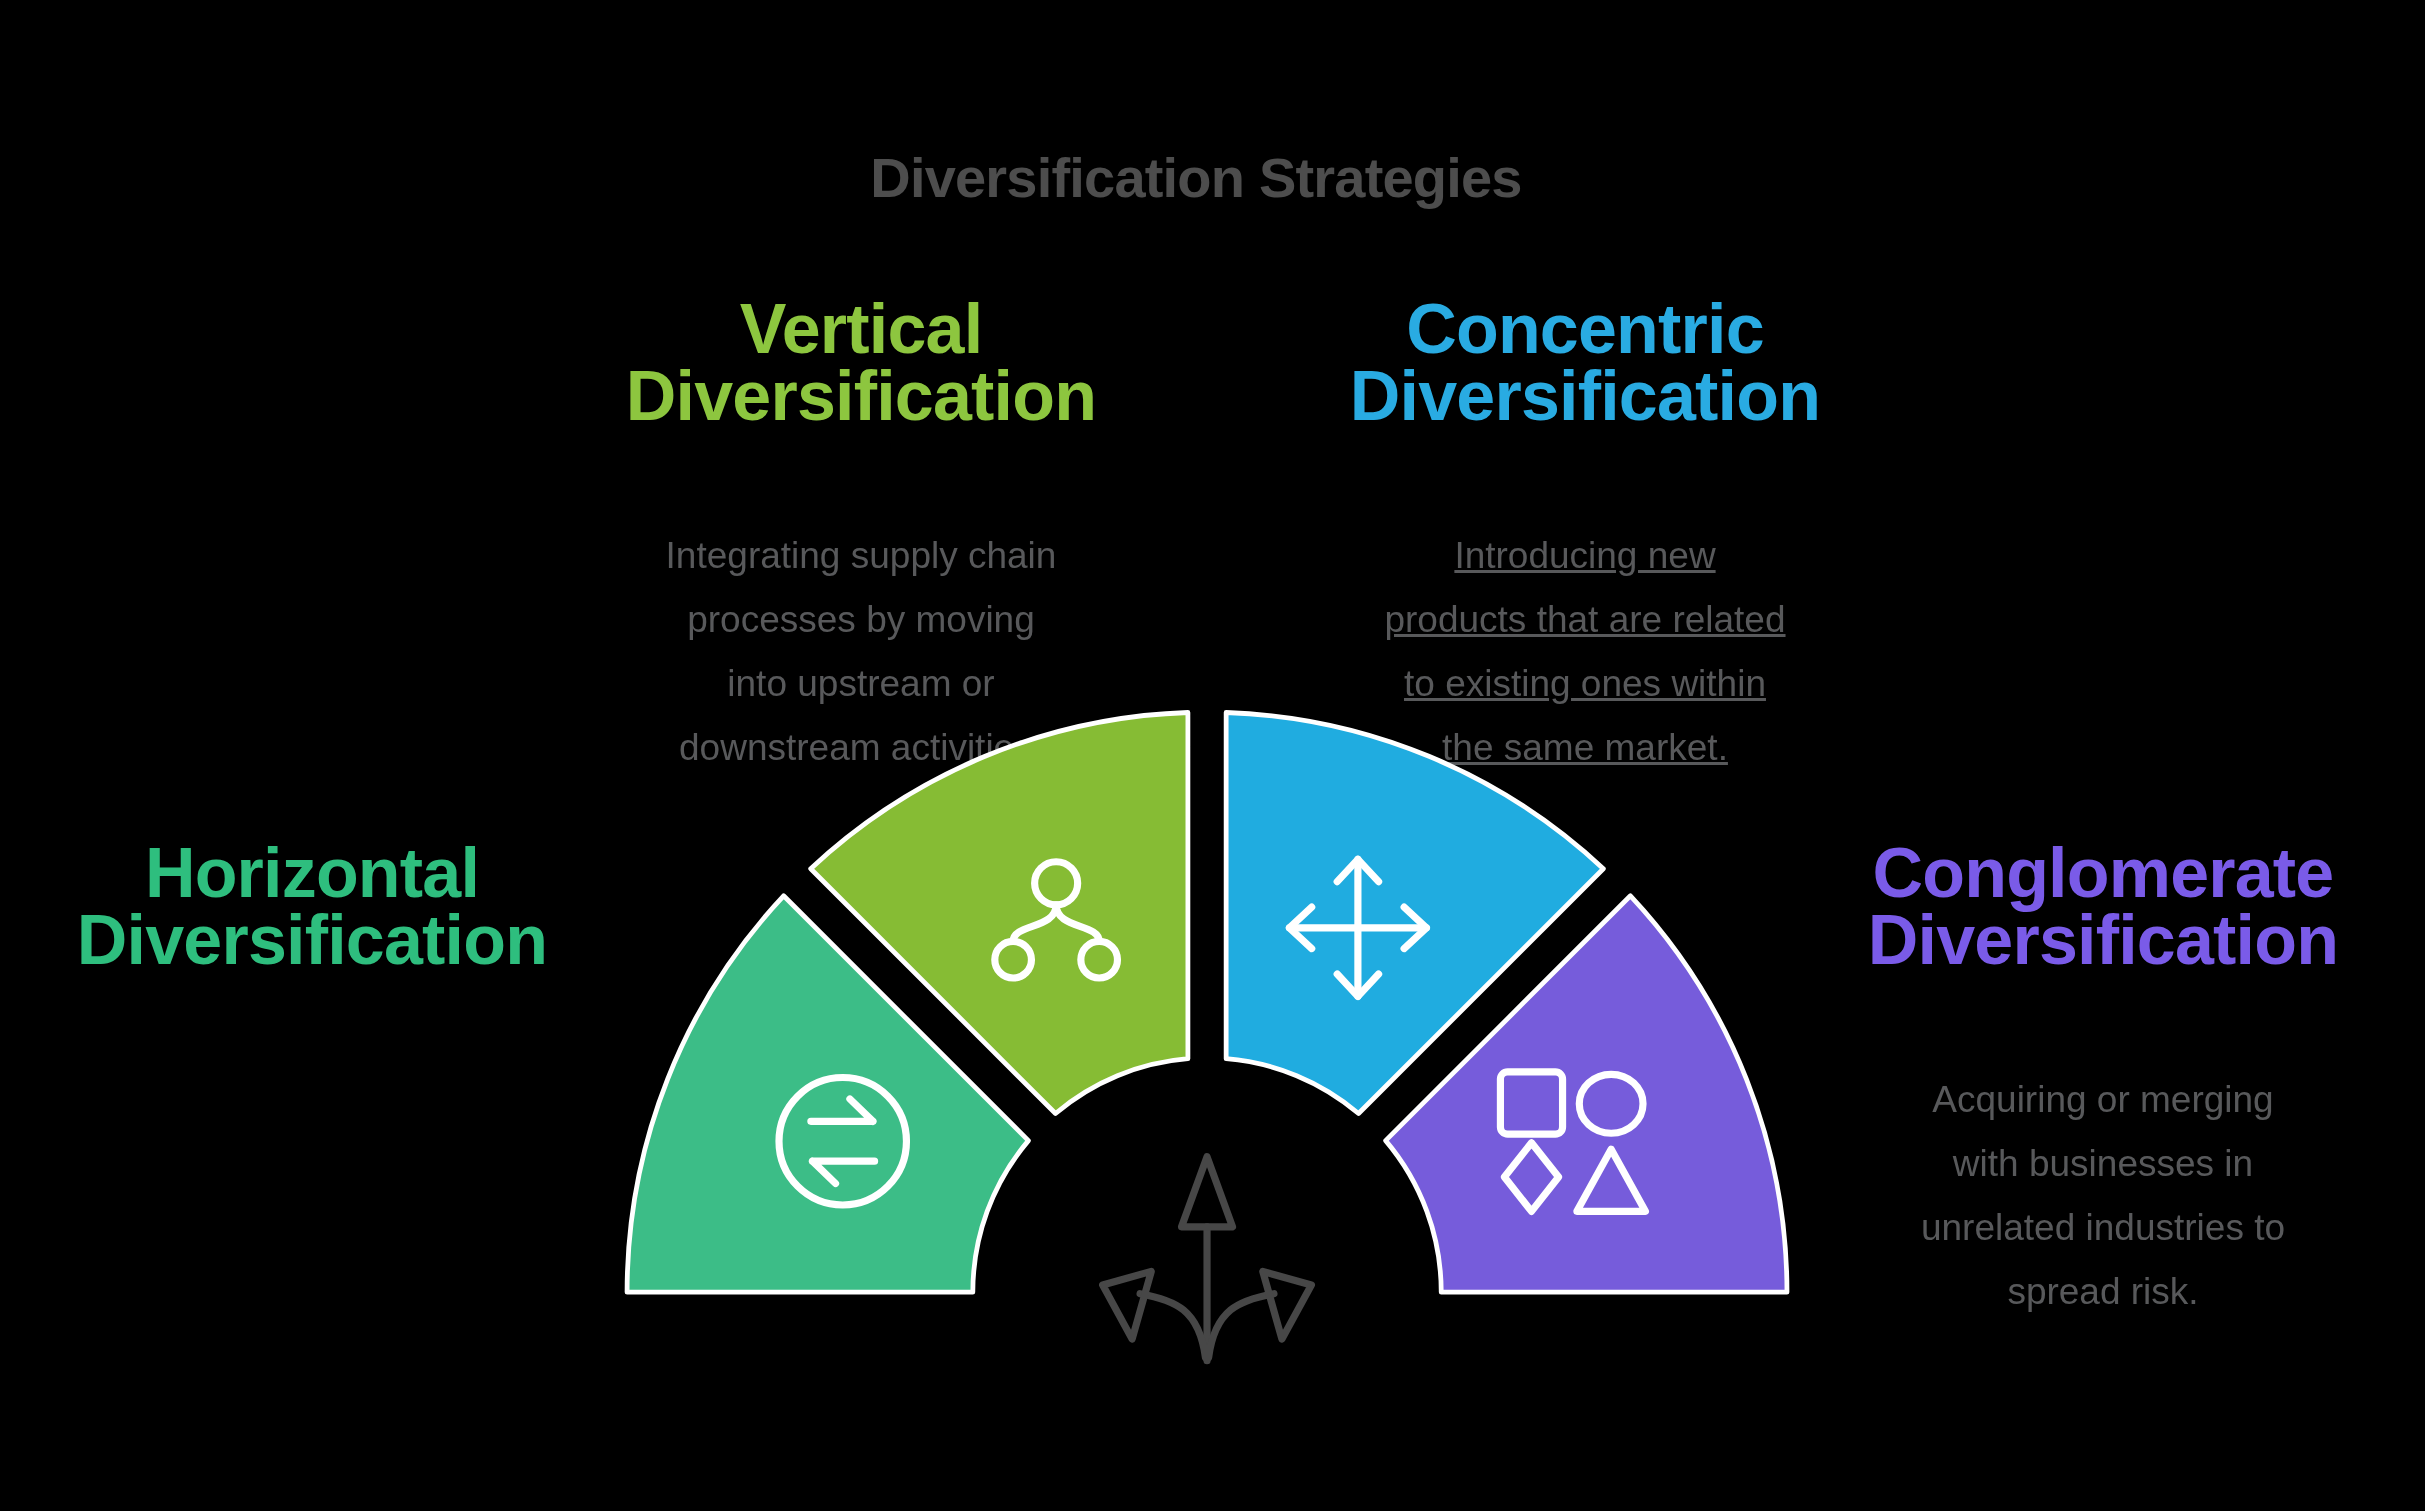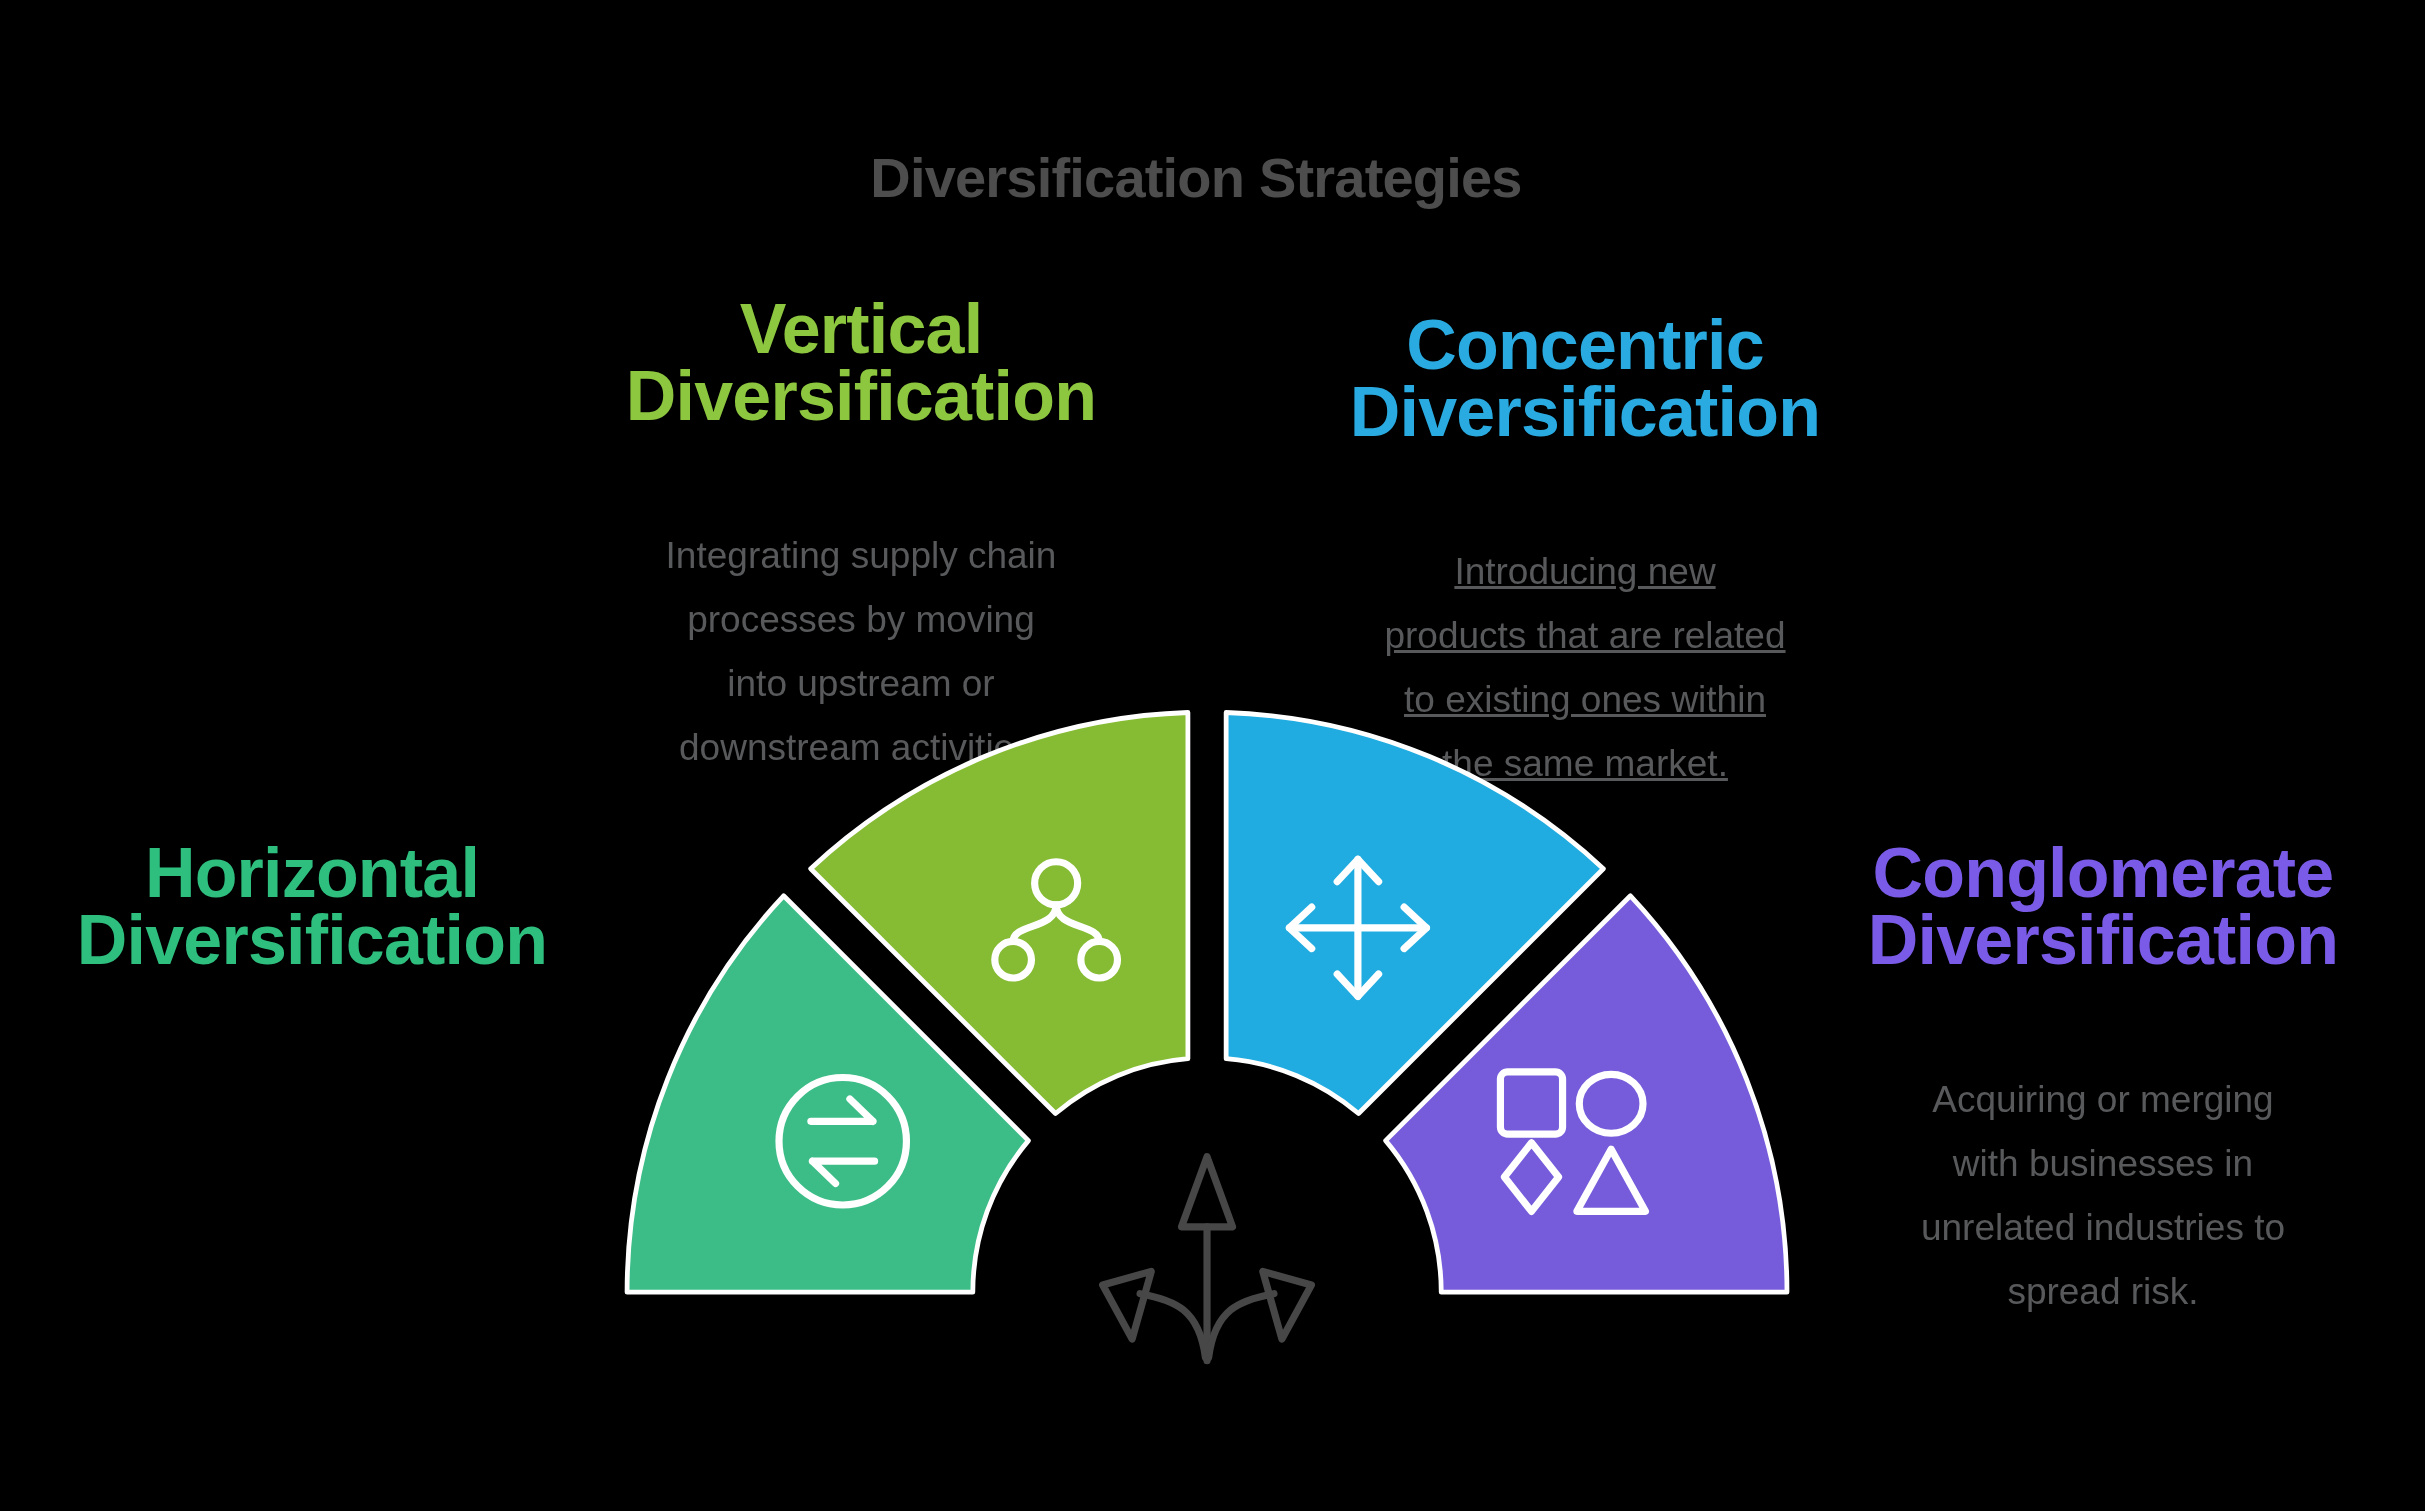--- a/index.html
+++ b/index.html
@@ -5,21 +5,21 @@
   html,body{margin:0;padding:0;background:#000;}
   #canvas{position:relative;width:2392px;height:1512px;background:#000;overflow:hidden;
           font-family:"Liberation Sans",sans-serif;}
   .page-title{position:absolute;left:0;top:145px;width:100%;text-align:center;margin:0;
               font-size:56px;font-weight:bold;letter-spacing:-0.8px;}
   .col{position:absolute;width:558px;text-align:center;}
   .col h2{margin:0 0 94px 0;font-size:70px;line-height:67px;font-weight:bold;
           letter-spacing:-0.8px;white-space:pre-line;}
   .col p{margin:0;font-size:37px;line-height:64px;white-space:pre-line;}
   #col-vertical{left:582px;top:296px;}
-  #col-concentric{left:1306px;top:296px;margin-top:16px;}
+  #col-concentric{left:1306px;top:296px;}
   #col-horizontal{left:33px;top:840px;}
   #col-conglomerate{left:1824px;top:840px;}
   #fan{position:absolute;left:0;top:0;}
 </style>
 </head>
 <body>
 
 <div id="canvas">
 
   <h1 class="page-title" style="color: rgb(77, 77, 77);">Diversification Strategies</h1>

